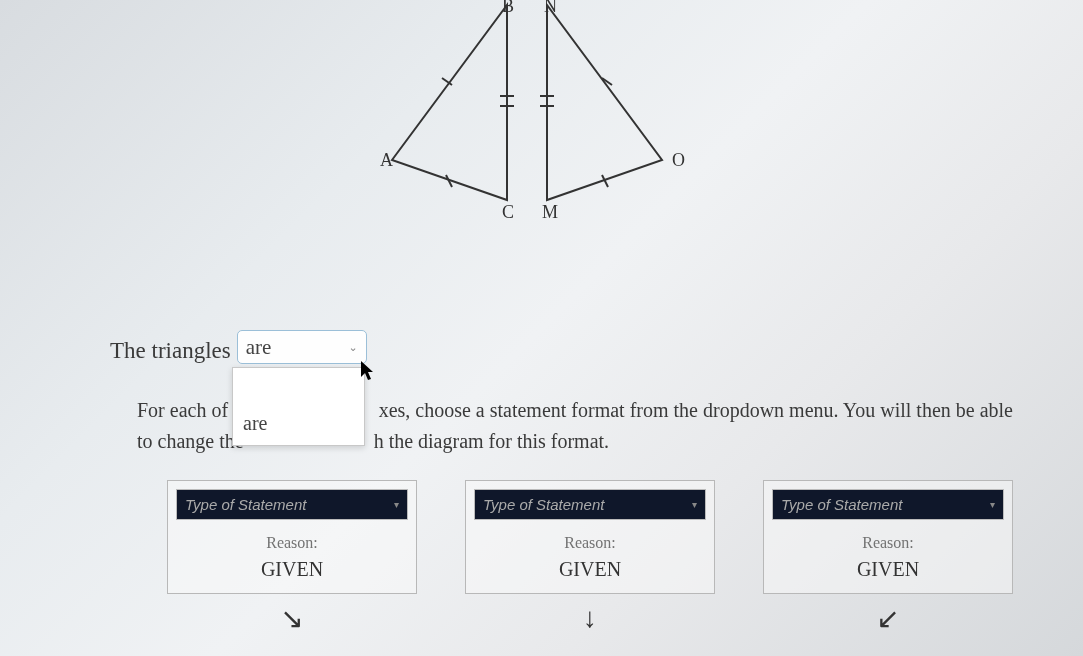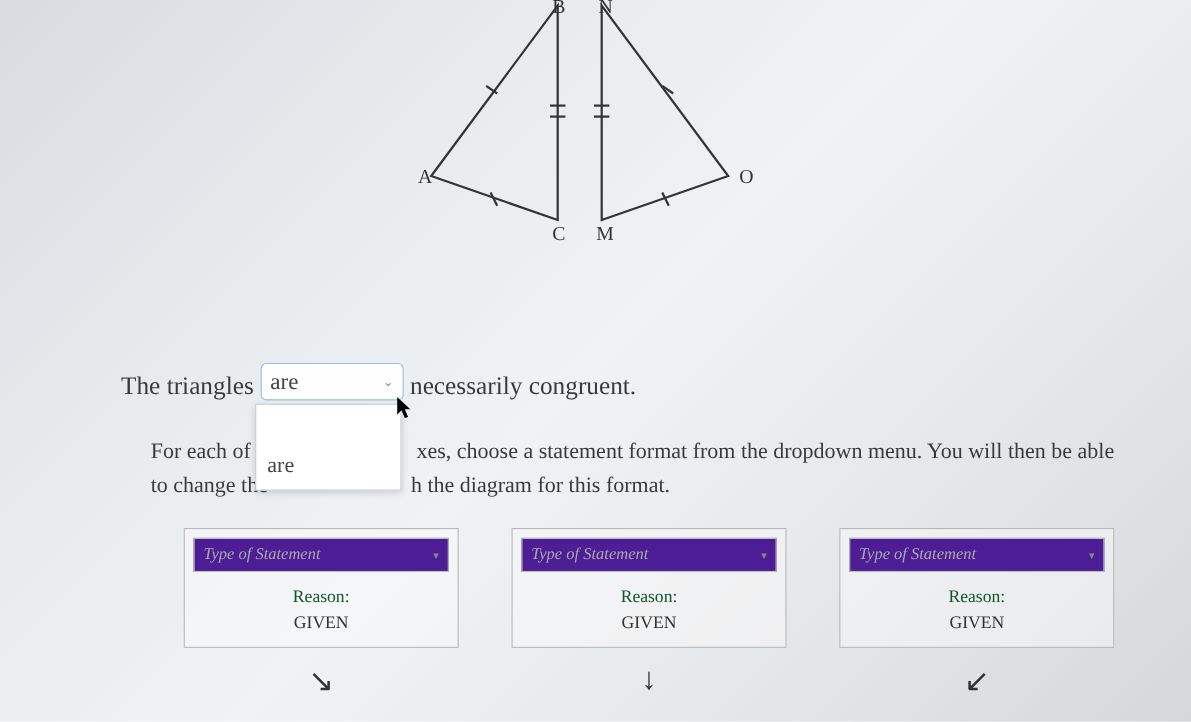--- a/index.html
+++ b/index.html
@@ -88,43 +88,43 @@
     }
     .statement-box {
       flex: 1;
       border: 1px solid #b8b8b8;
       background: rgba(250,250,250,0.5);
       padding: 8px 8px 12px 8px;
       text-align: center;
     }
     .type-dd {
       border: 1px solid #bbb;
-      background: #4c1d95;
+      background: #0f172a;
       padding: 6px 8px;
       font-size: 15px;
       color: #aaa;
       display: flex;
       align-items: center;
       justify-content: space-between;
-      font-family: Liberation Serif, serif;
+      font-family: Liberation Sans, sans-serif;
       font-style: italic;
     }
     .type-dd .caret {
       color: #888;
       font-size: 10px;
       font-style: normal;
     }
     .reason-label {
       margin-top: 14px;
       font-size: 16px;
-      color: #14532d;
+      color: #737373;
     }
     .given {
       margin-top: 6px;
-      font-size: 16px;
+      font-size: 20px;
       color: #333;
     }
     .arrows {
       position: absolute;
       top: 602px;
       left: 167px;
       right: 70px;
       display: flex;
       justify-content: space-between;
       gap: 48px;
@@ -181,21 +181,20 @@
     <text x="320" y="166" font-size="18" fill="#333" font-family="Georgia">O</text>
   </svg>
 </div>
 
 <div class="sentence">
   <span>The triangles</span>
   <span class="dropdown-primary">
     <span>are</span>
     <span class="chevron">⌄</span>
   </span>
-  <span>necessarily congruent.</span>
 </div>
 
 <div class="cursor-arrow">
   <svg width="16" height="20" viewBox="0 0 16 20">
     <path d="M0,0 L0,16 L4,12 L7,19 L10,18 L7,11 L12,11 Z" fill="#000"></path>
   </svg>
 </div>
 
 <div class="dropdown-popup">
   <div class="opt blank"></div>

